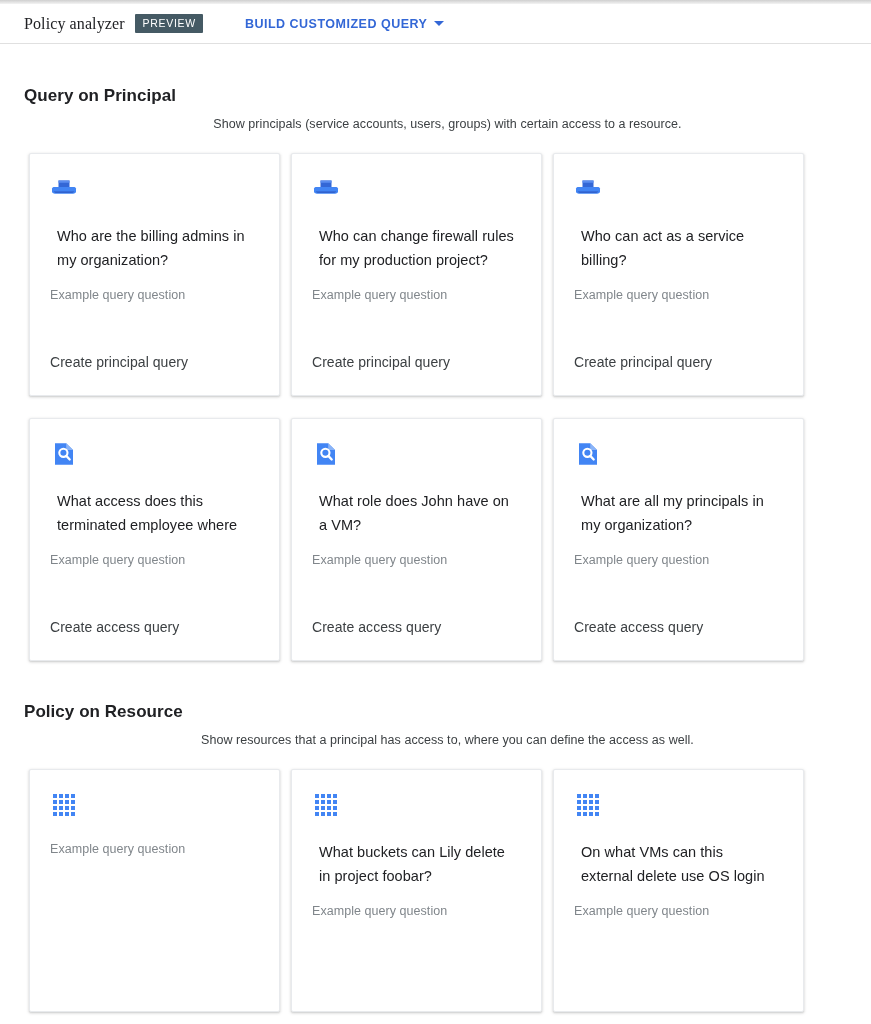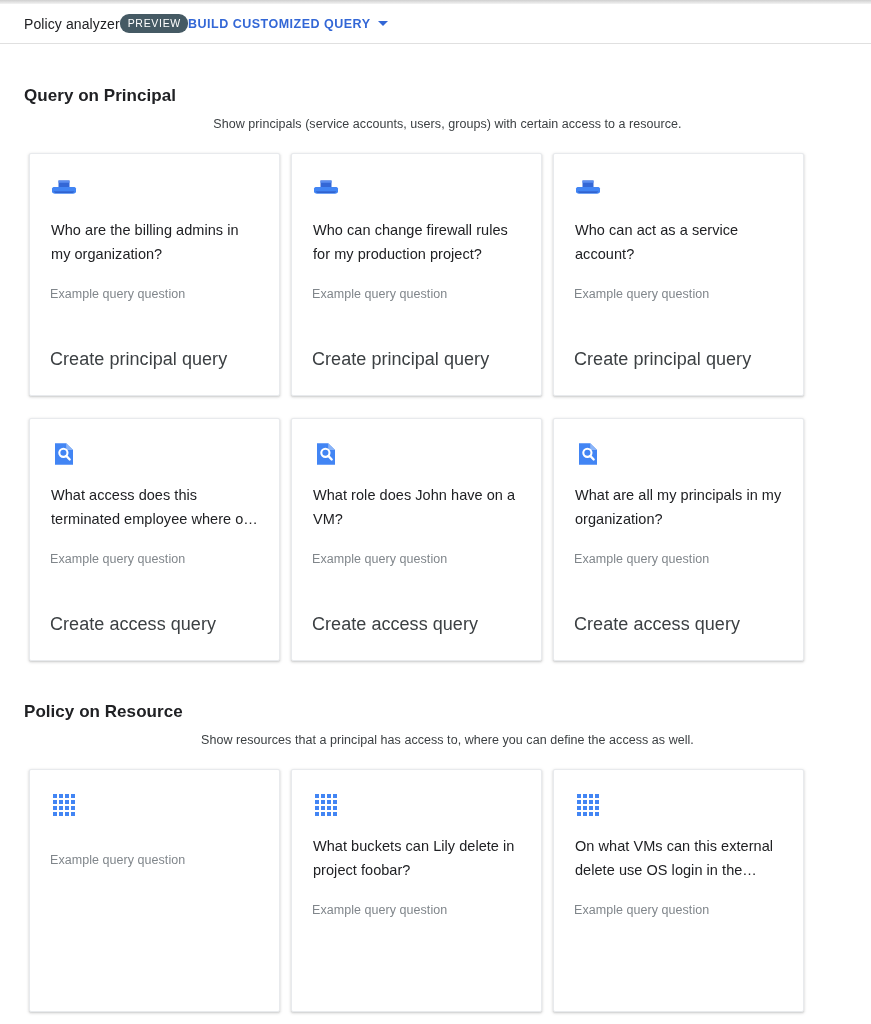--- a/index.html
+++ b/index.html
@@ -34,38 +34,41 @@
     background: #ffffff;
     border-bottom: 1px solid #e0e0e0;
     box-sizing: border-box;
     display: flex;
     align-items: center;
     overflow: hidden;
     z-index: 5;
   }
   .app-title {
     margin-left: 24px;
-    font-size: 14px;
+    font-size: 16px;
     font-weight: 400;
     color: #202124;
     letter-spacing: 0.1px;
     white-space: nowrap;
+    font-family: Liberation Serif, serif;
   }
   .preview-badge {
+    margin-left: 10px;
     background: #455a64;
     color: #ffffff;
     font-size: 10.5px;
     font-weight: 500;
     letter-spacing: 0.7px;
     padding: 4px 7px 4px 8px;
-    border-radius: 9px;
+    border-radius: 1px;
     line-height: 1;
     white-space: nowrap;
   }
   .build-query {
+    margin-left: 42px;
     display: flex;
     align-items: center;
     gap: 7px;
     cursor: pointer;
     white-space: nowrap;
   }
   .build-query-label {
     color: #3367d6;
     font-size: 12.5px;
     font-weight: 600;
@@ -155,36 +158,36 @@
     width: 28px;
     margin-bottom: 14px;
     display: block;
   }
   .card-question {
     font-size: 14.5px;
     line-height: 24px;
     color: #202124;
     font-weight: 400;
     letter-spacing: 0.05px;
-    margin: 1px;
+    margin: 7px;
     max-height: 48px;
     overflow: hidden;
   }
   .card-example {
     font-size: 12.5px;
     line-height: 18px;
     color: #80868b;
-    margin: 18px 0 0 0;
+    margin: 7px 0 0 0;
     letter-spacing: 0.05px;
   }
   .card-action {
     position: absolute;
     left: 20px;
     bottom: 25px;
-    font-size: 18px;
+    font-size: 14px;
     color: #3c4043;
     letter-spacing: 0.05px;
     cursor: pointer;
   }
 
   
   .icon-svg { display:block; }
 </style>
 </head>
 <body>
@@ -241,21 +244,21 @@
 
       <div class="card">
         <span class="card-icon">
           <svg class="icon-svg" width="28" height="28" viewBox="0 0 28 28">
             <path d="M8.5 5.5h11v7h-11z" fill="#3367d6"></path>
             <path d="M8.5 5.5h11v2.2h-11z" fill="#5b8def"></path>
             <path d="M2 13.5c0-1 1-1.6 2.6-1.6h18.8c1.6 0 2.6.6 2.6 1.6v3.3c0 1.1-1.3 1.9-3 1.9H5c-1.7 0-3-.8-3-1.9z" fill="#4285f4"></path>
             <path d="M3.6 16.4h20.8c-.6.9-1.9 1.4-3.3 1.4H6.9c-1.4 0-2.7-.5-3.3-1.4z" fill="#2b57c2"></path>
           </svg>
         </span>
-        <p class="card-question">Who can act as a service account?</p>
+        <p class="card-question">Who can act as a service billing?</p>
         <p class="card-example">Example query question</p>
         <span class="card-action">Create principal query</span>
       </div>
 
     </div>
   </div>
 
   <div class="section">
     <div class="card-row">
 

